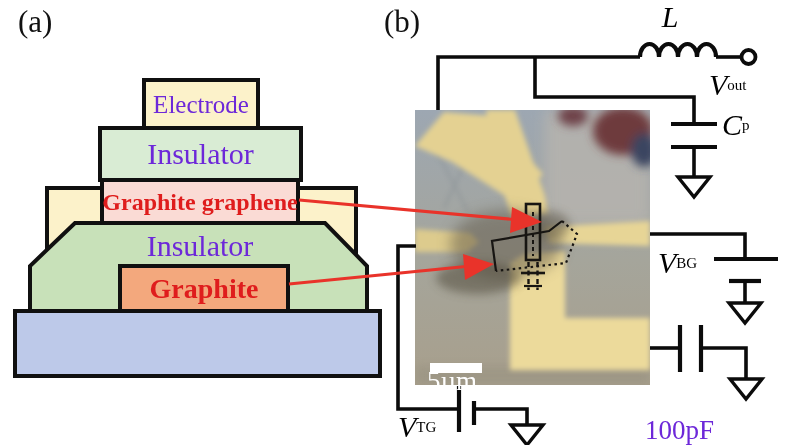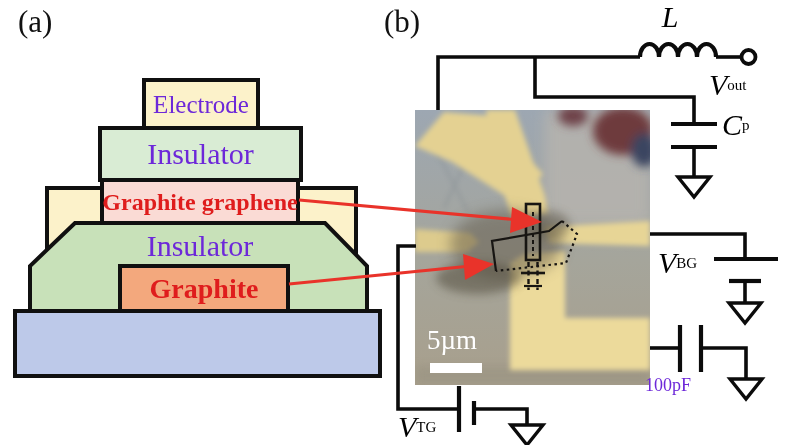--- a/index.html
+++ b/index.html
@@ -6,21 +6,21 @@
   #fig{position:relative;width:800px;height:445px;background:#ffffff;overflow:hidden;
        font-family:"Liberation Serif", serif;}
   #gfx{position:absolute;left:0;top:0;width:800px;height:445px;}
   .lbl{position:absolute;display:flex;align-items:center;justify-content:center;
        text-align:center;color:#111;line-height:1;white-space:nowrap;}
   .panel-tag{font-size:31px;color:#111;}
   .red{color:#df1d1d;font-weight:bold;}
   .blk{color:#6d28d9;}
   .var{font-style:italic;font-size:30px;color:#000;}
   .var sub{font-style:normal;font-size:15px;vertical-align:-7px;letter-spacing:0px;}
-  .plain{font-style:normal;}
+  .plain{font-style:normal;margin-top:41px;}
   .white{color:#ffffff;font-weight:normal;}
 </style>
 </head>
 <body>
 
 <div id="fig">
 
 <svg id="gfx" viewBox="0 0 800 445">
   <defs>
     <linearGradient id="bgGrad" x1="0" y1="0" x2="0" y2="1">
@@ -166,21 +166,21 @@
   <div class="lbl var" style="left:722px;top:110px;">
     <span>C</span>
       <sub>p</sub>
   </div>
 
   <div class="lbl var" style="left:658px;top:248px;">
     <span>V</span>
       <sub>BG</sub>
   </div>
 
-  <div class="lbl blk plain" style="left:645px;top:376px;font-size:18px;">100pF</div>
+  <div class="lbl blk plain" style="left:645px;top:376px;font-size:27px;">100pF</div>
 
   <div class="lbl var" style="left:398px;top:412px;">
     <span>V</span>
       <sub>TG</sub>
   </div>
 
   <div class="lbl white plain" style="left:427px;top:327px;font-size:27px;">5µm</div>
 
 </div>
 

